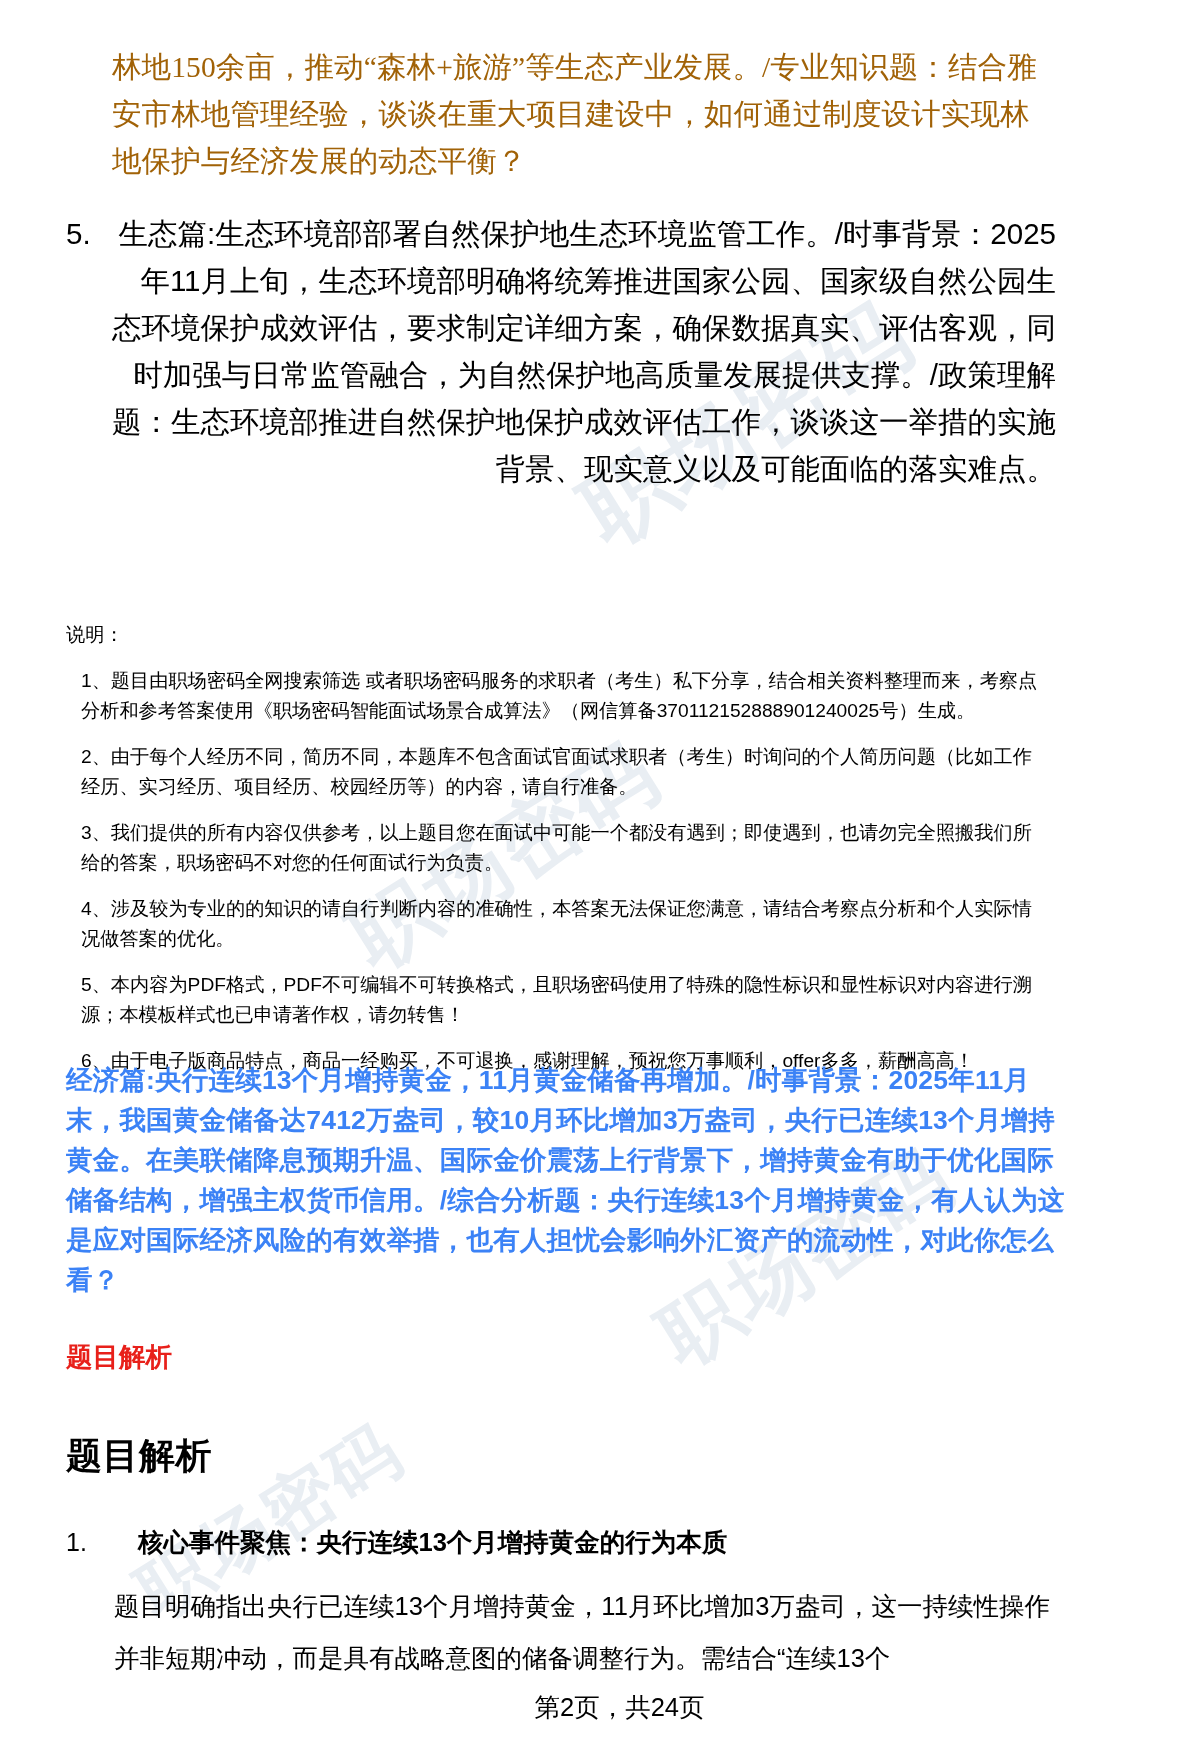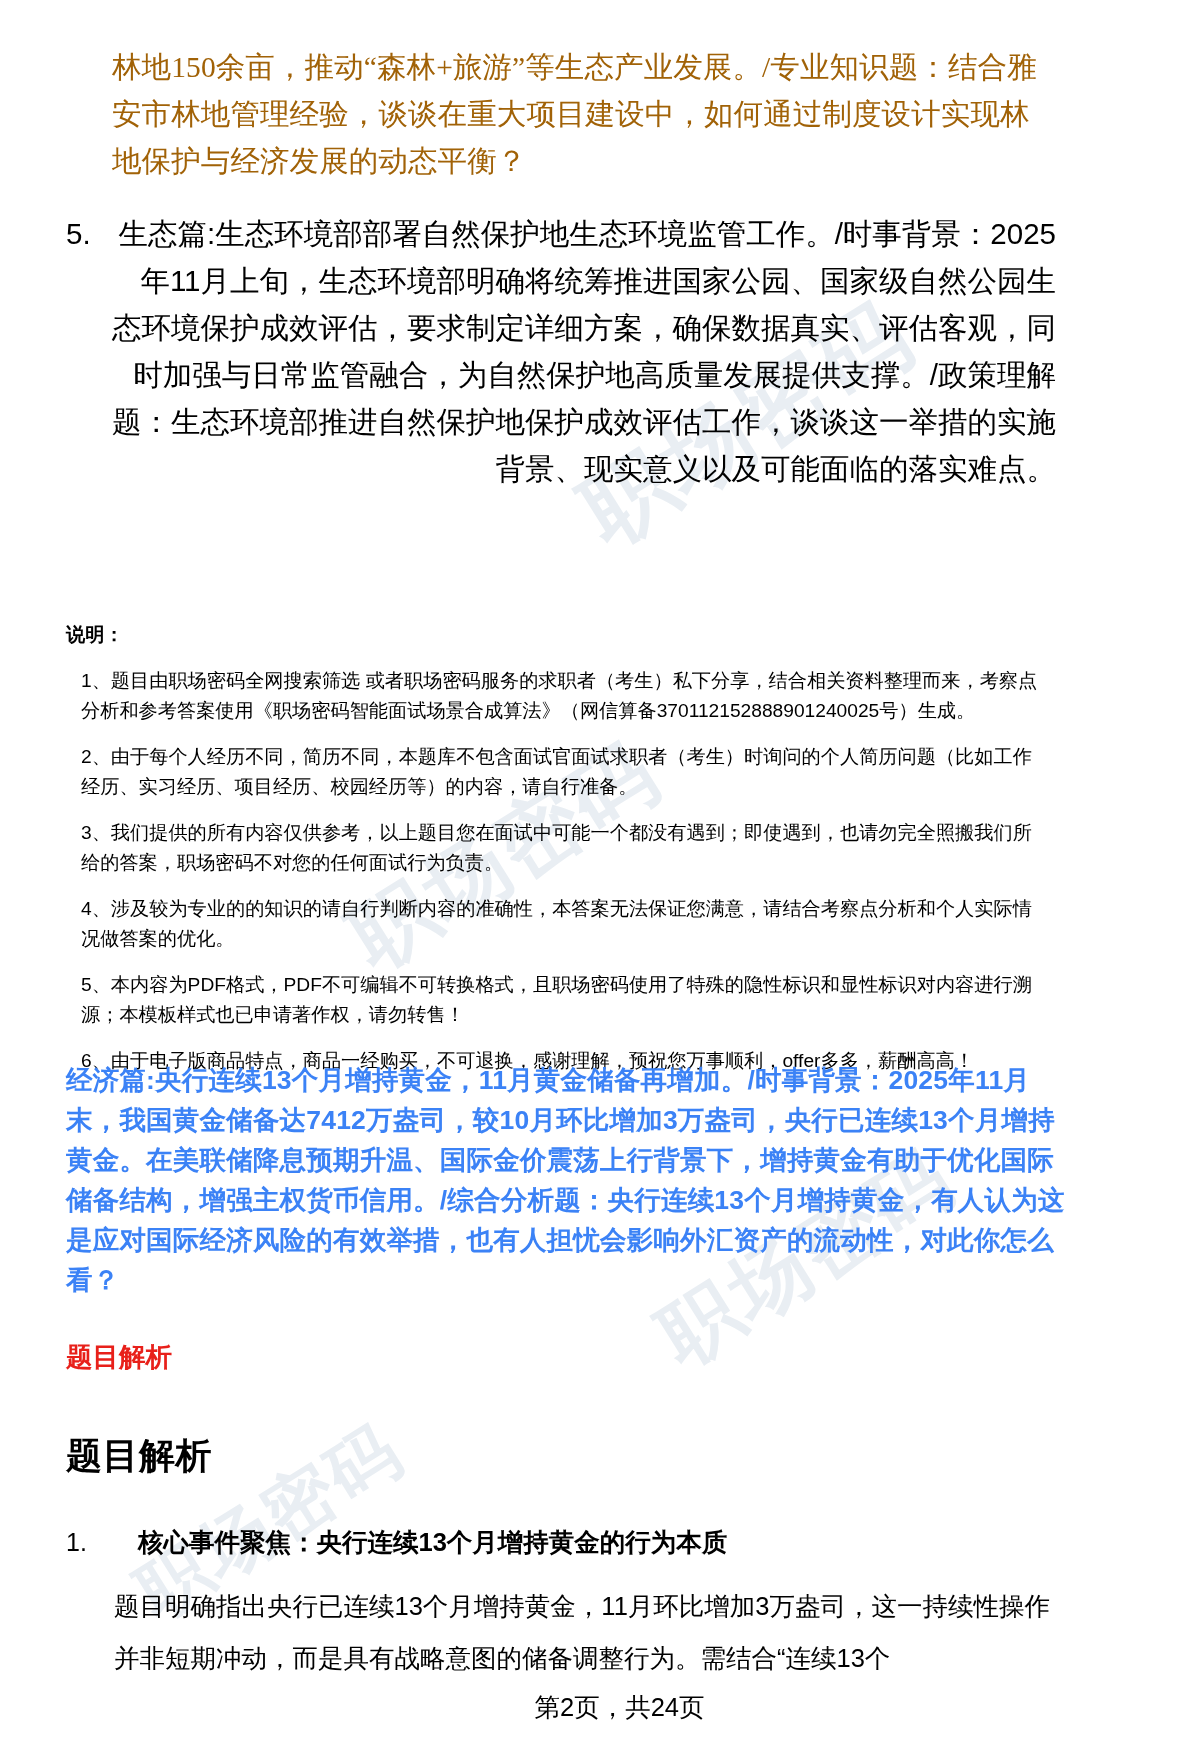--- a/index.html
+++ b/index.html
@@ -94,21 +94,21 @@
   
   .notes {
     position: absolute;
     left: 66px;
     top: 620px;
     width: 1000px;
     font-size: 19.2px;
     line-height: 30.5px;
     color: #000;
   }
-  .notes-title { margin: 0 0 2px 0; font-weight: bold; }
+  .notes-title { margin: 0 0 2px 0; }
   .note-line { margin: 15px; }
 
   
   .red-block {
     position: absolute;
     left: 66px;
     top: 1060px;
     width: 1000px;
     font-size: 26.5px;
     line-height: 40px;

